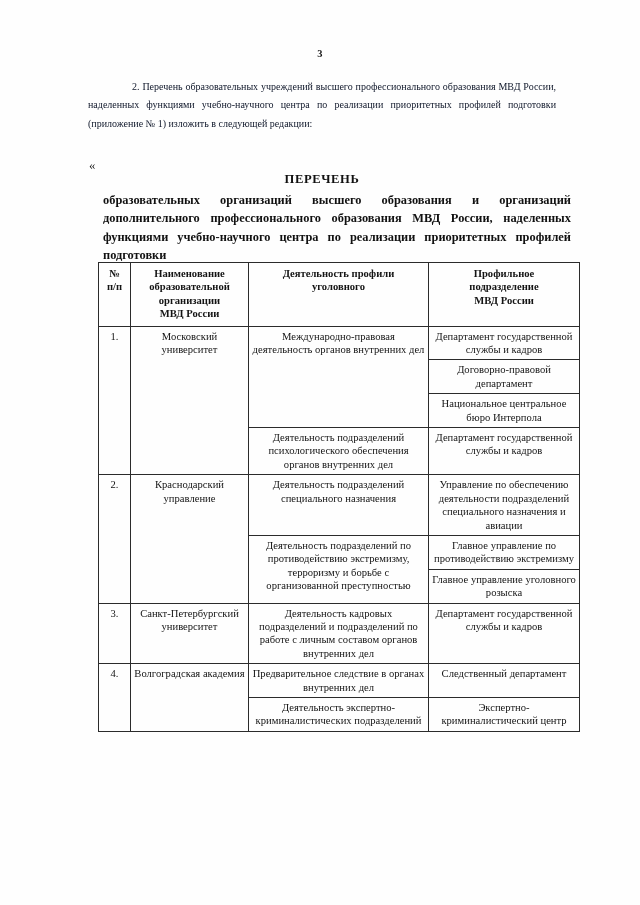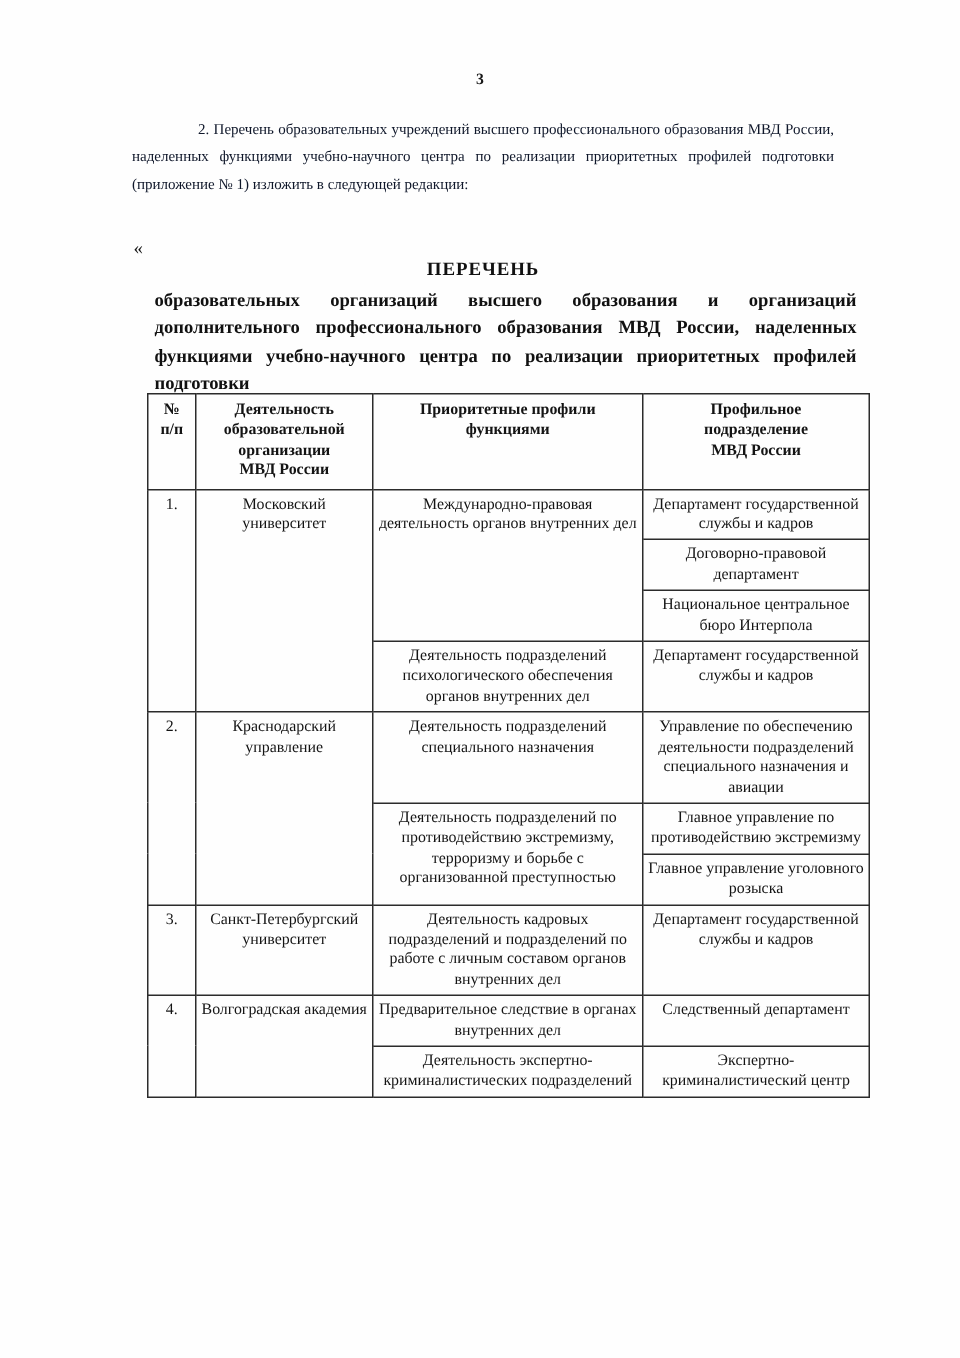--- a/index.html
+++ b/index.html
@@ -143,28 +143,28 @@
         <col class="col-prof">
         <col class="col-dep">
       </colgroup>
       <thead>
         <tr>
           <th>
             <span class="cell-line">№</span>
             <span class="cell-line">п/п</span>
           </th>
           <th>
-            <span class="cell-line">Деятельность</span>
+            <span class="cell-line">Наименование</span>
             <span class="cell-line">образовательной</span>
             <span class="cell-line">организации</span>
             <span class="cell-line">МВД России</span>
           </th>
           <th>
-            <span class="cell-line">Приоритетные профили</span>
-            <span class="cell-line">функциями</span>
+            <span class="cell-line">Деятельность профили</span>
+            <span class="cell-line">уголовного</span>
           </th>
           <th>
             <span class="cell-line">Профильное</span>
             <span class="cell-line">подразделение</span>
             <span class="cell-line">МВД России</span>
           </th>
         </tr>
       </thead>
       <tbody id="table-body">
           <tr>

